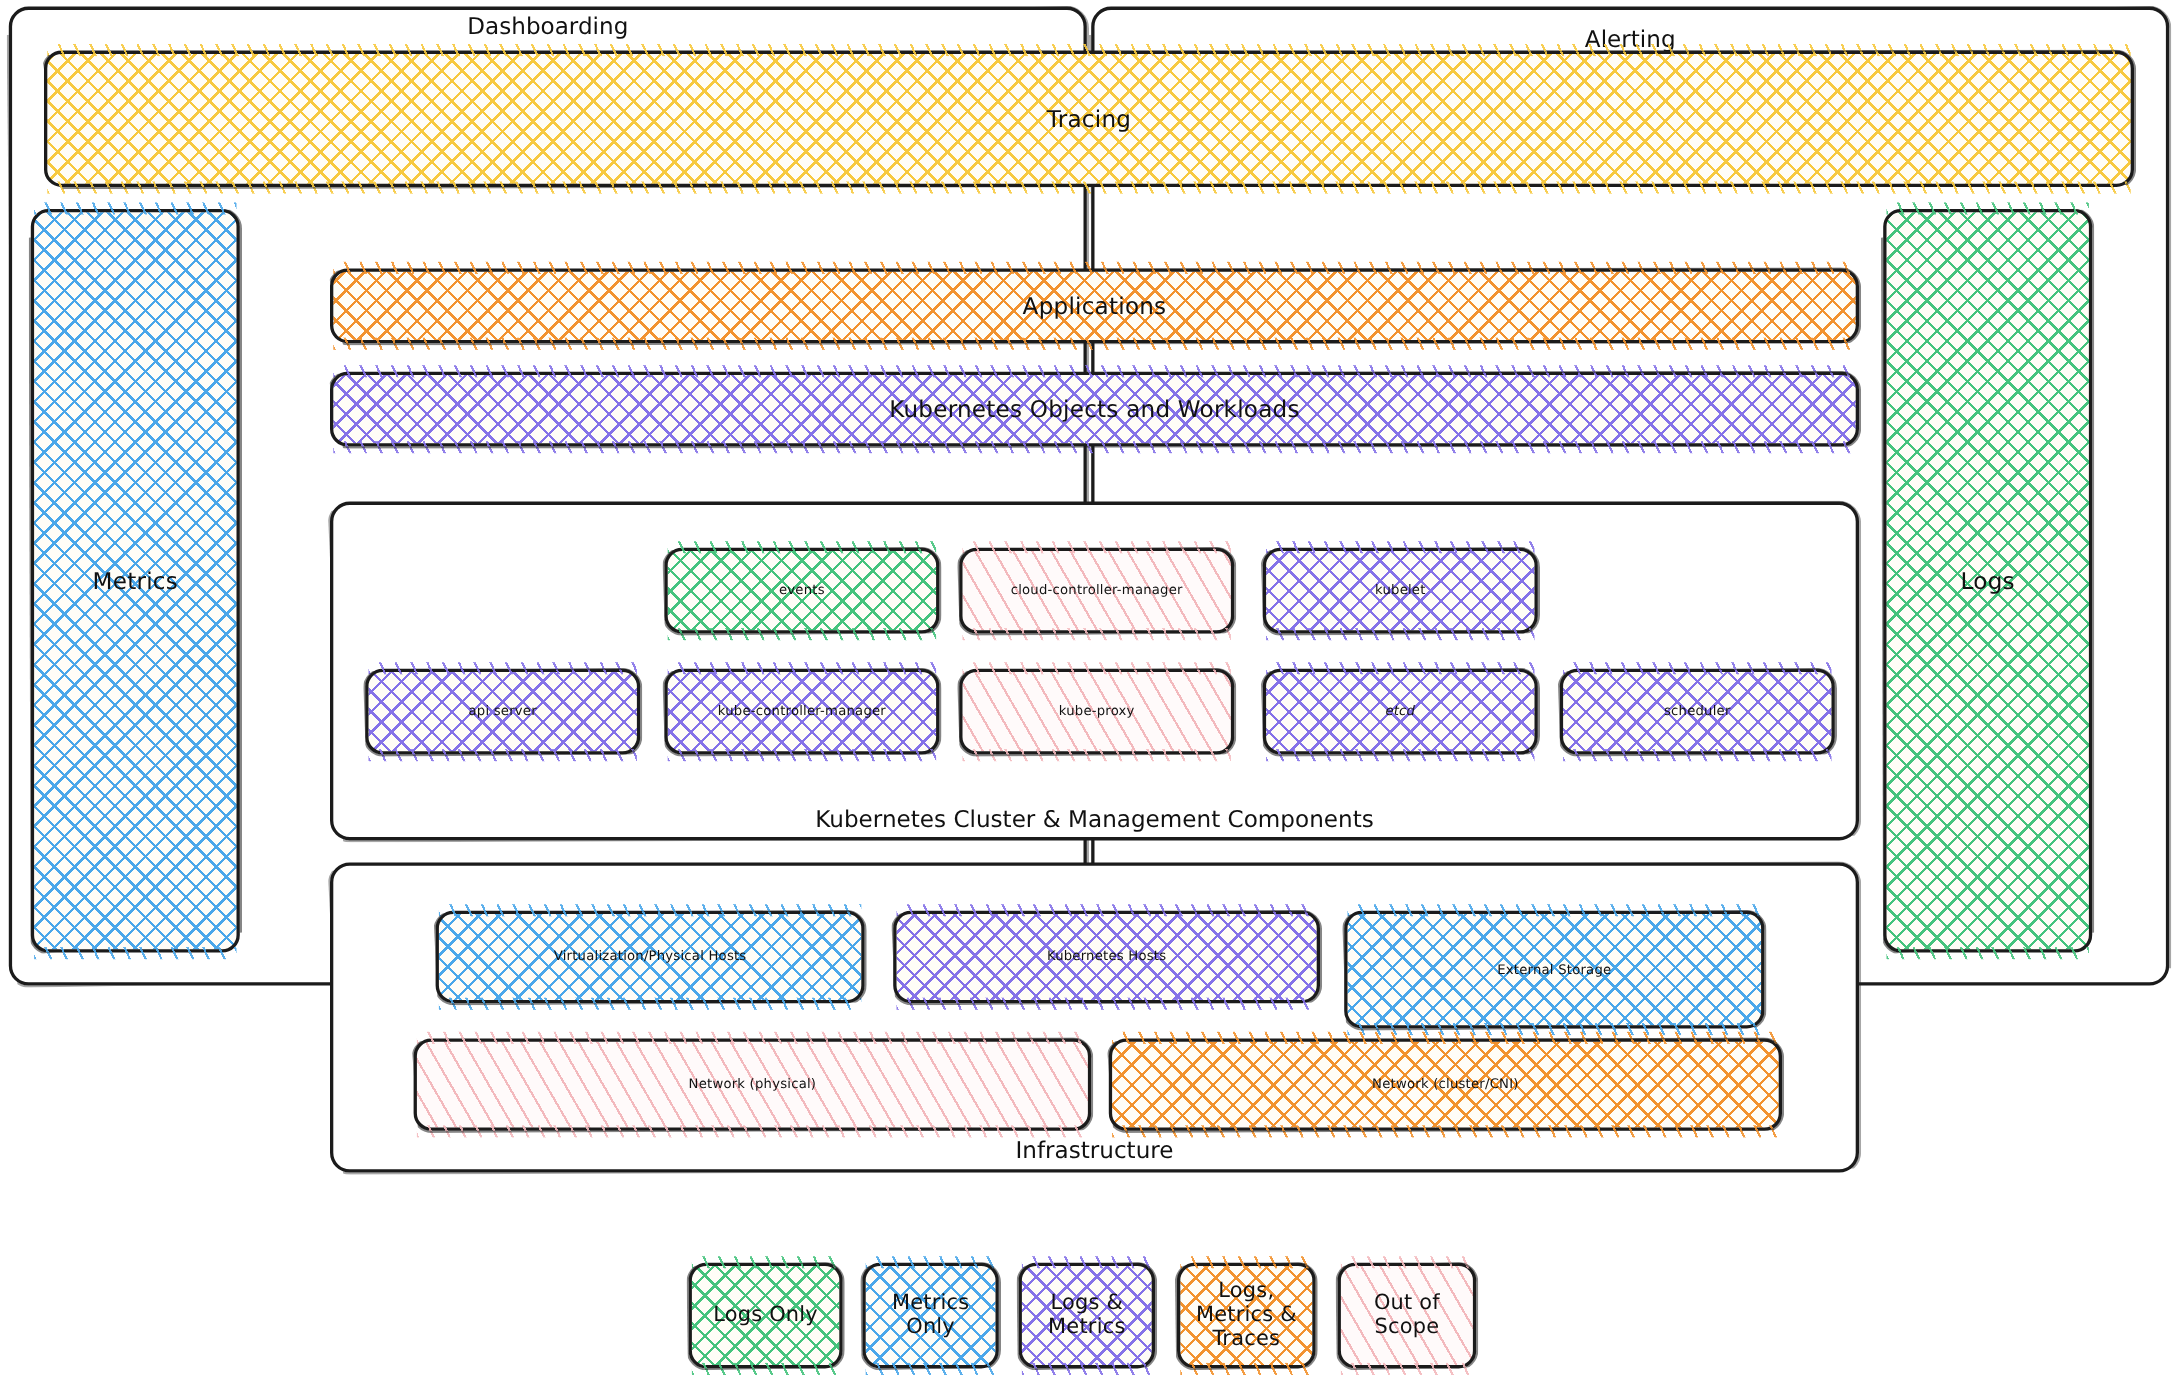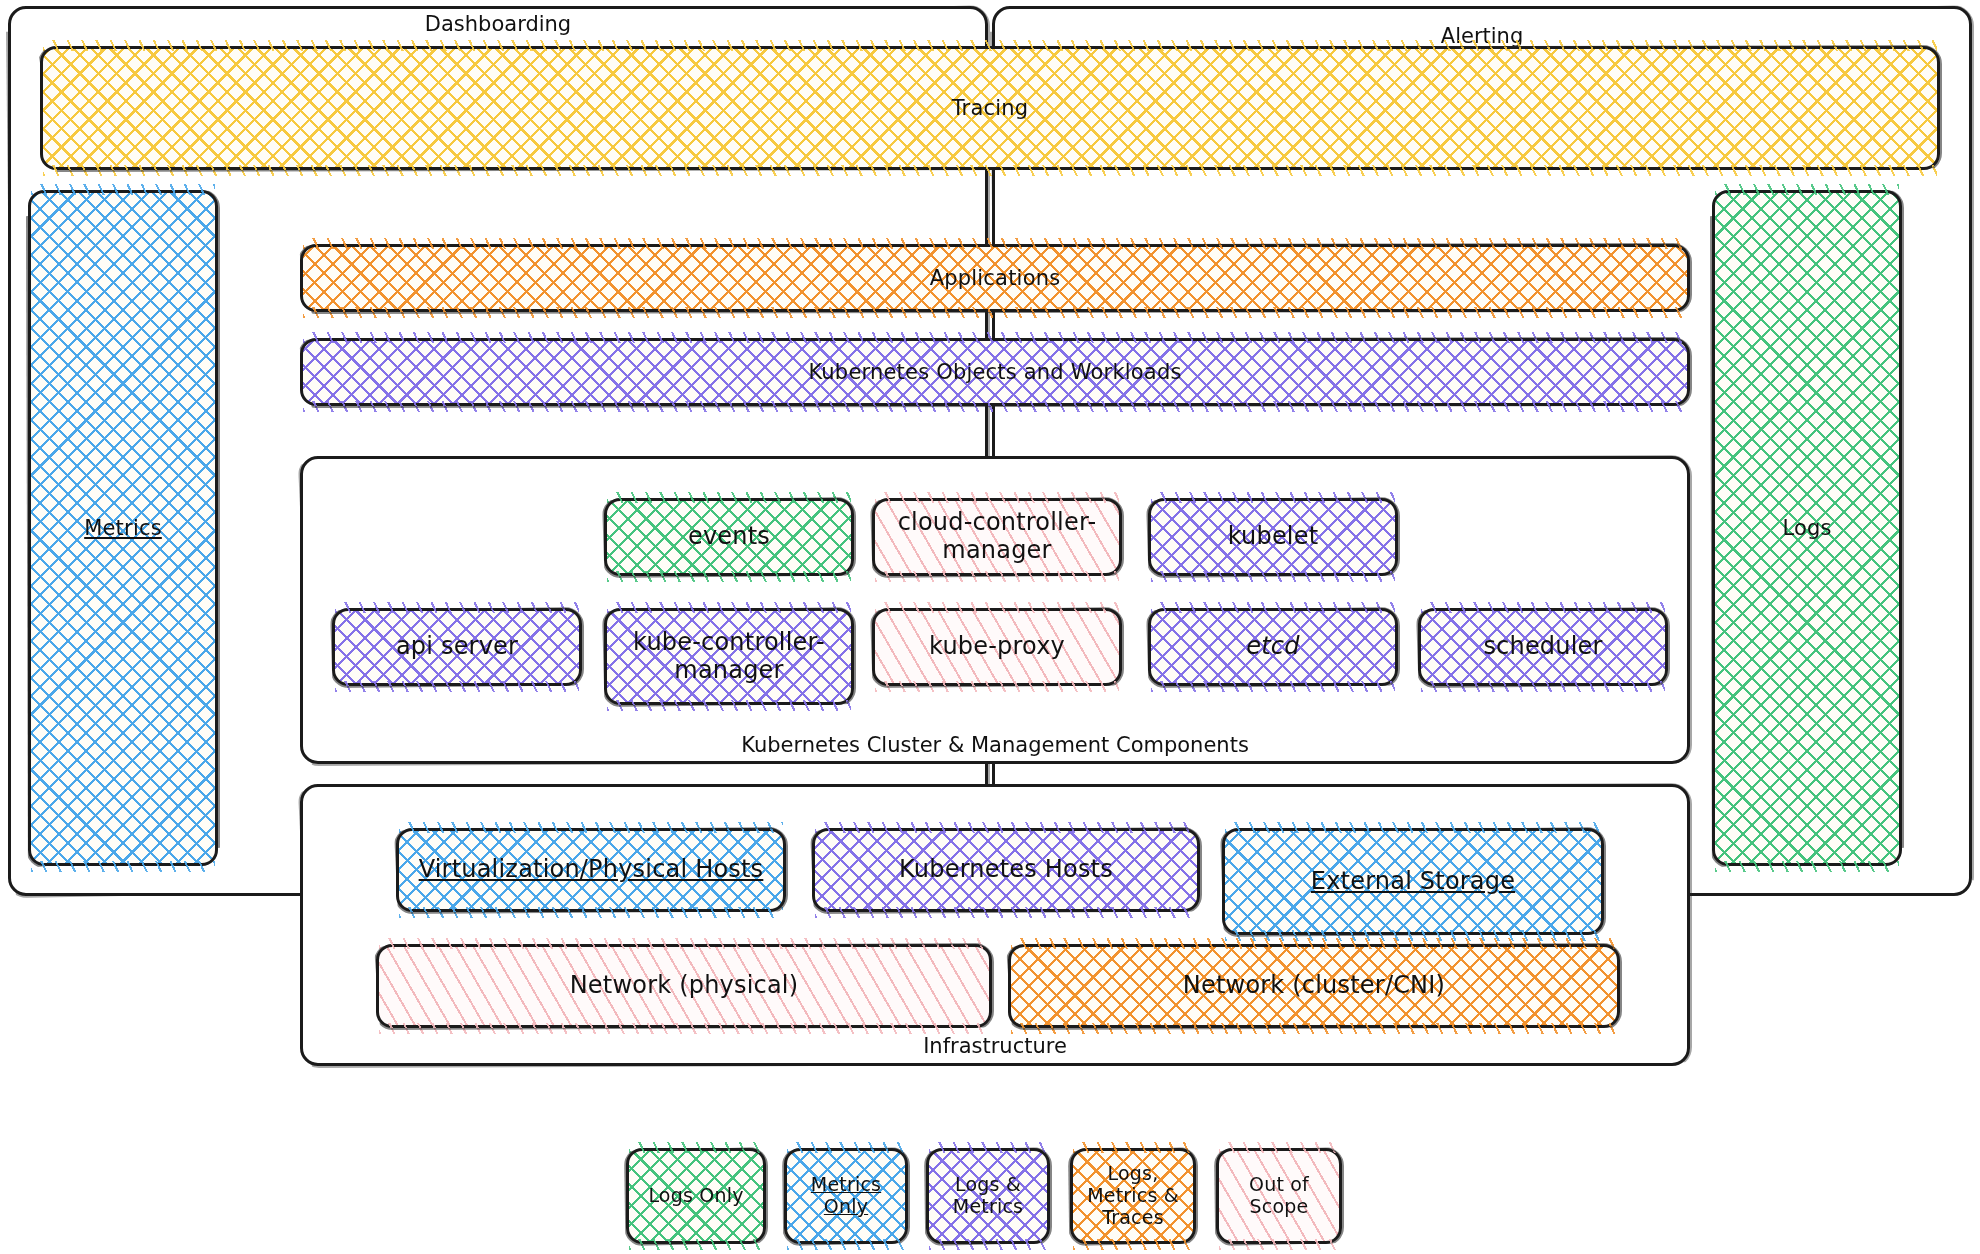--- a/index.html
+++ b/index.html
@@ -35,21 +35,20 @@
   
   .fill-green{
     background-image:
       repeating-linear-gradient(45deg, #45c37d 0 2.2px, transparent 2.2px 13px),
       repeating-linear-gradient(-45deg,#45c37d 0 2.2px, transparent 2.2px 13px);
   }
   .fill-blue{
     background-image:
       repeating-linear-gradient(45deg, #4aa7ea 0 2.2px, transparent 2.2px 13px),
       repeating-linear-gradient(-45deg,#4aa7ea 0 2.2px, transparent 2.2px 13px);
-    text-decoration: underline;
   }
   .fill-purple{
     background-image:
       repeating-linear-gradient(45deg, #8572e8 0 2.2px, transparent 2.2px 13px),
       repeating-linear-gradient(-45deg,#8572e8 0 2.2px, transparent 2.2px 13px);
   }
   .fill-orange{
     background-image:
       repeating-linear-gradient(45deg, #f2922e 0 2.2px, transparent 2.2px 13px),
       repeating-linear-gradient(-45deg,#f2922e 0 2.2px, transparent 2.2px 13px);
@@ -70,21 +69,21 @@
   .whisk{position:absolute;left:0;right:0;height:11px;pointer-events:none;opacity:.9;}
   .whisk.t{top:-9px;}
   .whisk.b{bottom:-9px;}
   .wg{background-image:repeating-linear-gradient(65deg,#45c37d 0 2px,transparent 2px 13px);}
   .wb{background-image:repeating-linear-gradient(65deg,#4aa7ea 0 2px,transparent 2px 13px);}
   .wp{background-image:repeating-linear-gradient(65deg,#8572e8 0 2px,transparent 2px 13px);}
   .wo{background-image:repeating-linear-gradient(65deg,#f2922e 0 2px,transparent 2px 13px);}
   .wy{background-image:repeating-linear-gradient(65deg,#f7c93f 0 2px,transparent 2px 13px);}
   .wk{background-image:repeating-linear-gradient(65deg,#f3b9bd 0 2px,transparent 2px 13px);}
   .t-bar{font-size:21px;}
-  .t-node{font-size:24px;}
+  .t-node{font-size:12px;}
   .t-side{font-size:21px;}
   .t-legend{font-size:19px;}
 
   
   .group{position:absolute;box-sizing:border-box;border:3.2px solid #1b1b1b;border-radius:18px;background:#fff;}
   .group::after{content:"";position:absolute;left:-5px;top:-4px;right:-5px;bottom:-5px;border:2.2px solid #222;border-radius:21px;opacity:.4;pointer-events:none;clip-path:polygon(0% 3%,100% 0%,100% 98%,1% 100%);}
   .group-label{position:absolute;width:100%;text-align:center;font-size:21px;color:#111;}
 </style>
 </head>
 <body>
@@ -147,21 +146,21 @@
     <div class="whisk b wp"></div>
     <span class="lbl">kubelet</span>
   </div>
 
   <div class="box fill-purple t-node" style="left:332px;top:608px;width:250px;height:78px;">
     <div class="whisk t wp"></div>
     <div class="whisk b wp"></div>
     <span class="lbl">api server</span>
   </div>
 
-  <div class="box fill-purple t-node" style="left:604px;top:608px;width:250px;height:97px;">
+  <div class="box fill-purple t-node" style="left:604px;top:608px;width:250px;height:78px;">
     <div class="whisk t wp"></div>
     <div class="whisk b wp"></div>
     <span class="lbl">kube-controller-manager</span>
   </div>
 
   <div class="box fill-pink t-node" style="left:872px;top:608px;width:250px;height:78px;">
     <div class="whisk t wk"></div>
     <div class="whisk b wk"></div>
     <span class="lbl">kube-proxy</span>
   </div>

